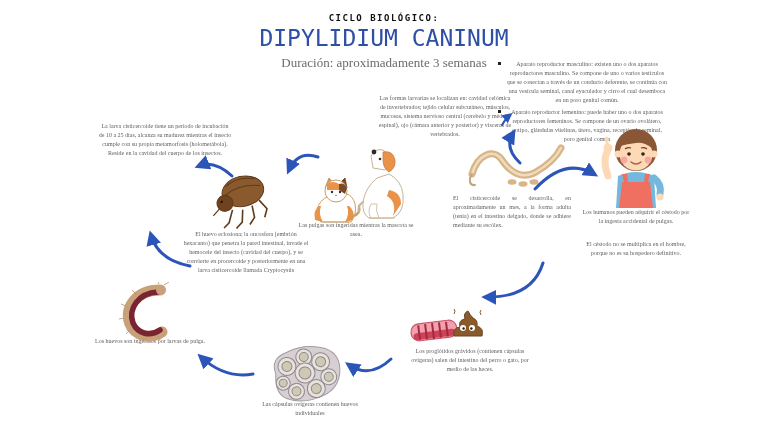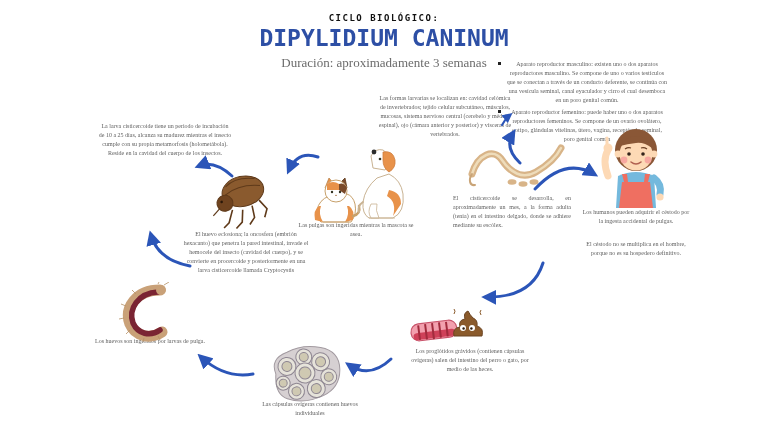--- a/index.html
+++ b/index.html
@@ -4,21 +4,21 @@
 <style>
   html,body{margin:0;padding:0;background:#fff;}
   #canvas{position:relative;width:768px;height:432px;background:#ffffff;overflow:hidden;
           font-family:"Liberation Serif", serif;}
   .abs{position:absolute;}
   
   .kicker{top:13px;left:0;width:768px;text-align:center;
           font-family:"DejaVu Sans Mono", monospace;font-weight:bold;
           font-size:9px;letter-spacing:1.5px;color:#111;}
   .title{top:25px;left:0;width:768px;text-align:center;
-         font-family:"DejaVu Sans Mono", monospace;font-weight:bold;
+         font-family:"DejaVu Sans Mono", monospace;font-weight:normal;
          font-size:23px;letter-spacing:0px;color:#2d4fa5;}
   .subtitle{top:55px;left:0;width:768px;text-align:center;
             font-size:13px;color:#6b6b6b;}
   
   .note{font-size:6px;line-height:1.5;color:#5f5f5f;text-align:center;}
   .note.just{text-align:justify;}
   .bullets{left:492px;top:60px;width:176px;}
   .bullet-item{position:relative;padding-left:14px;margin-bottom:3px;}
   .bullet-sq{position:absolute;left:6px;top:2px;width:3px;height:3px;background:#222;}
   .bullet-item .note{text-align:center;}

